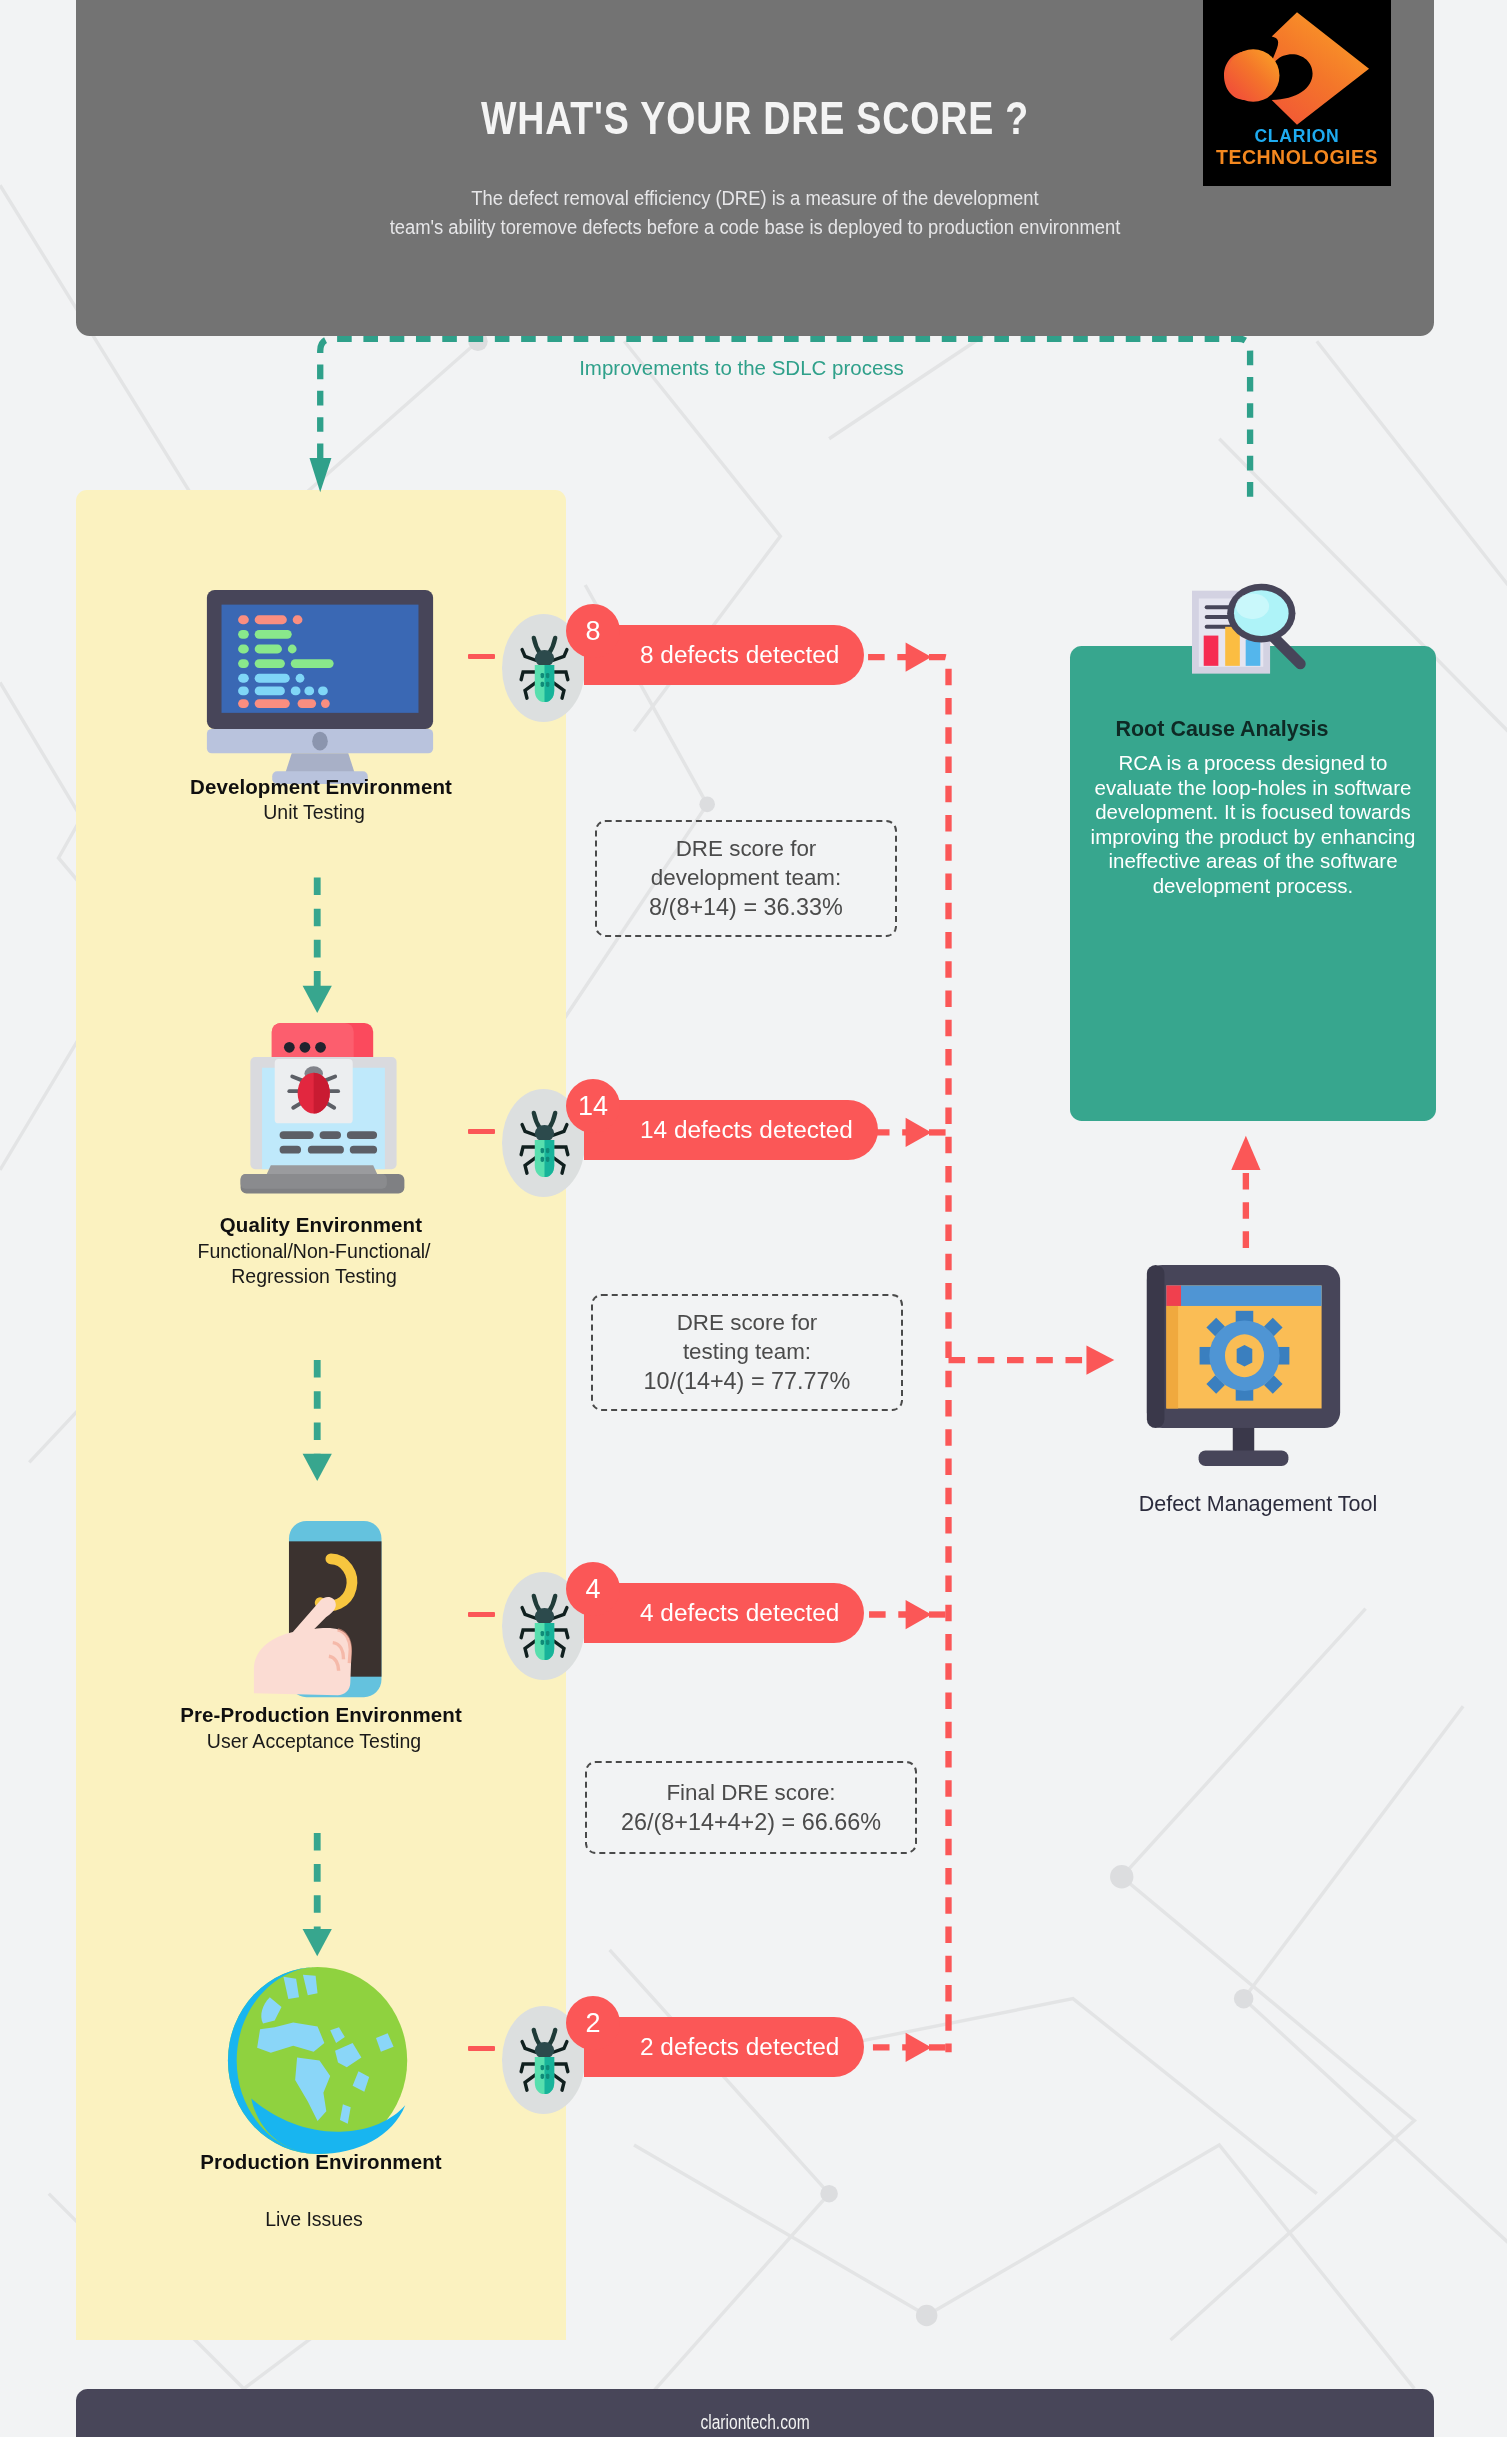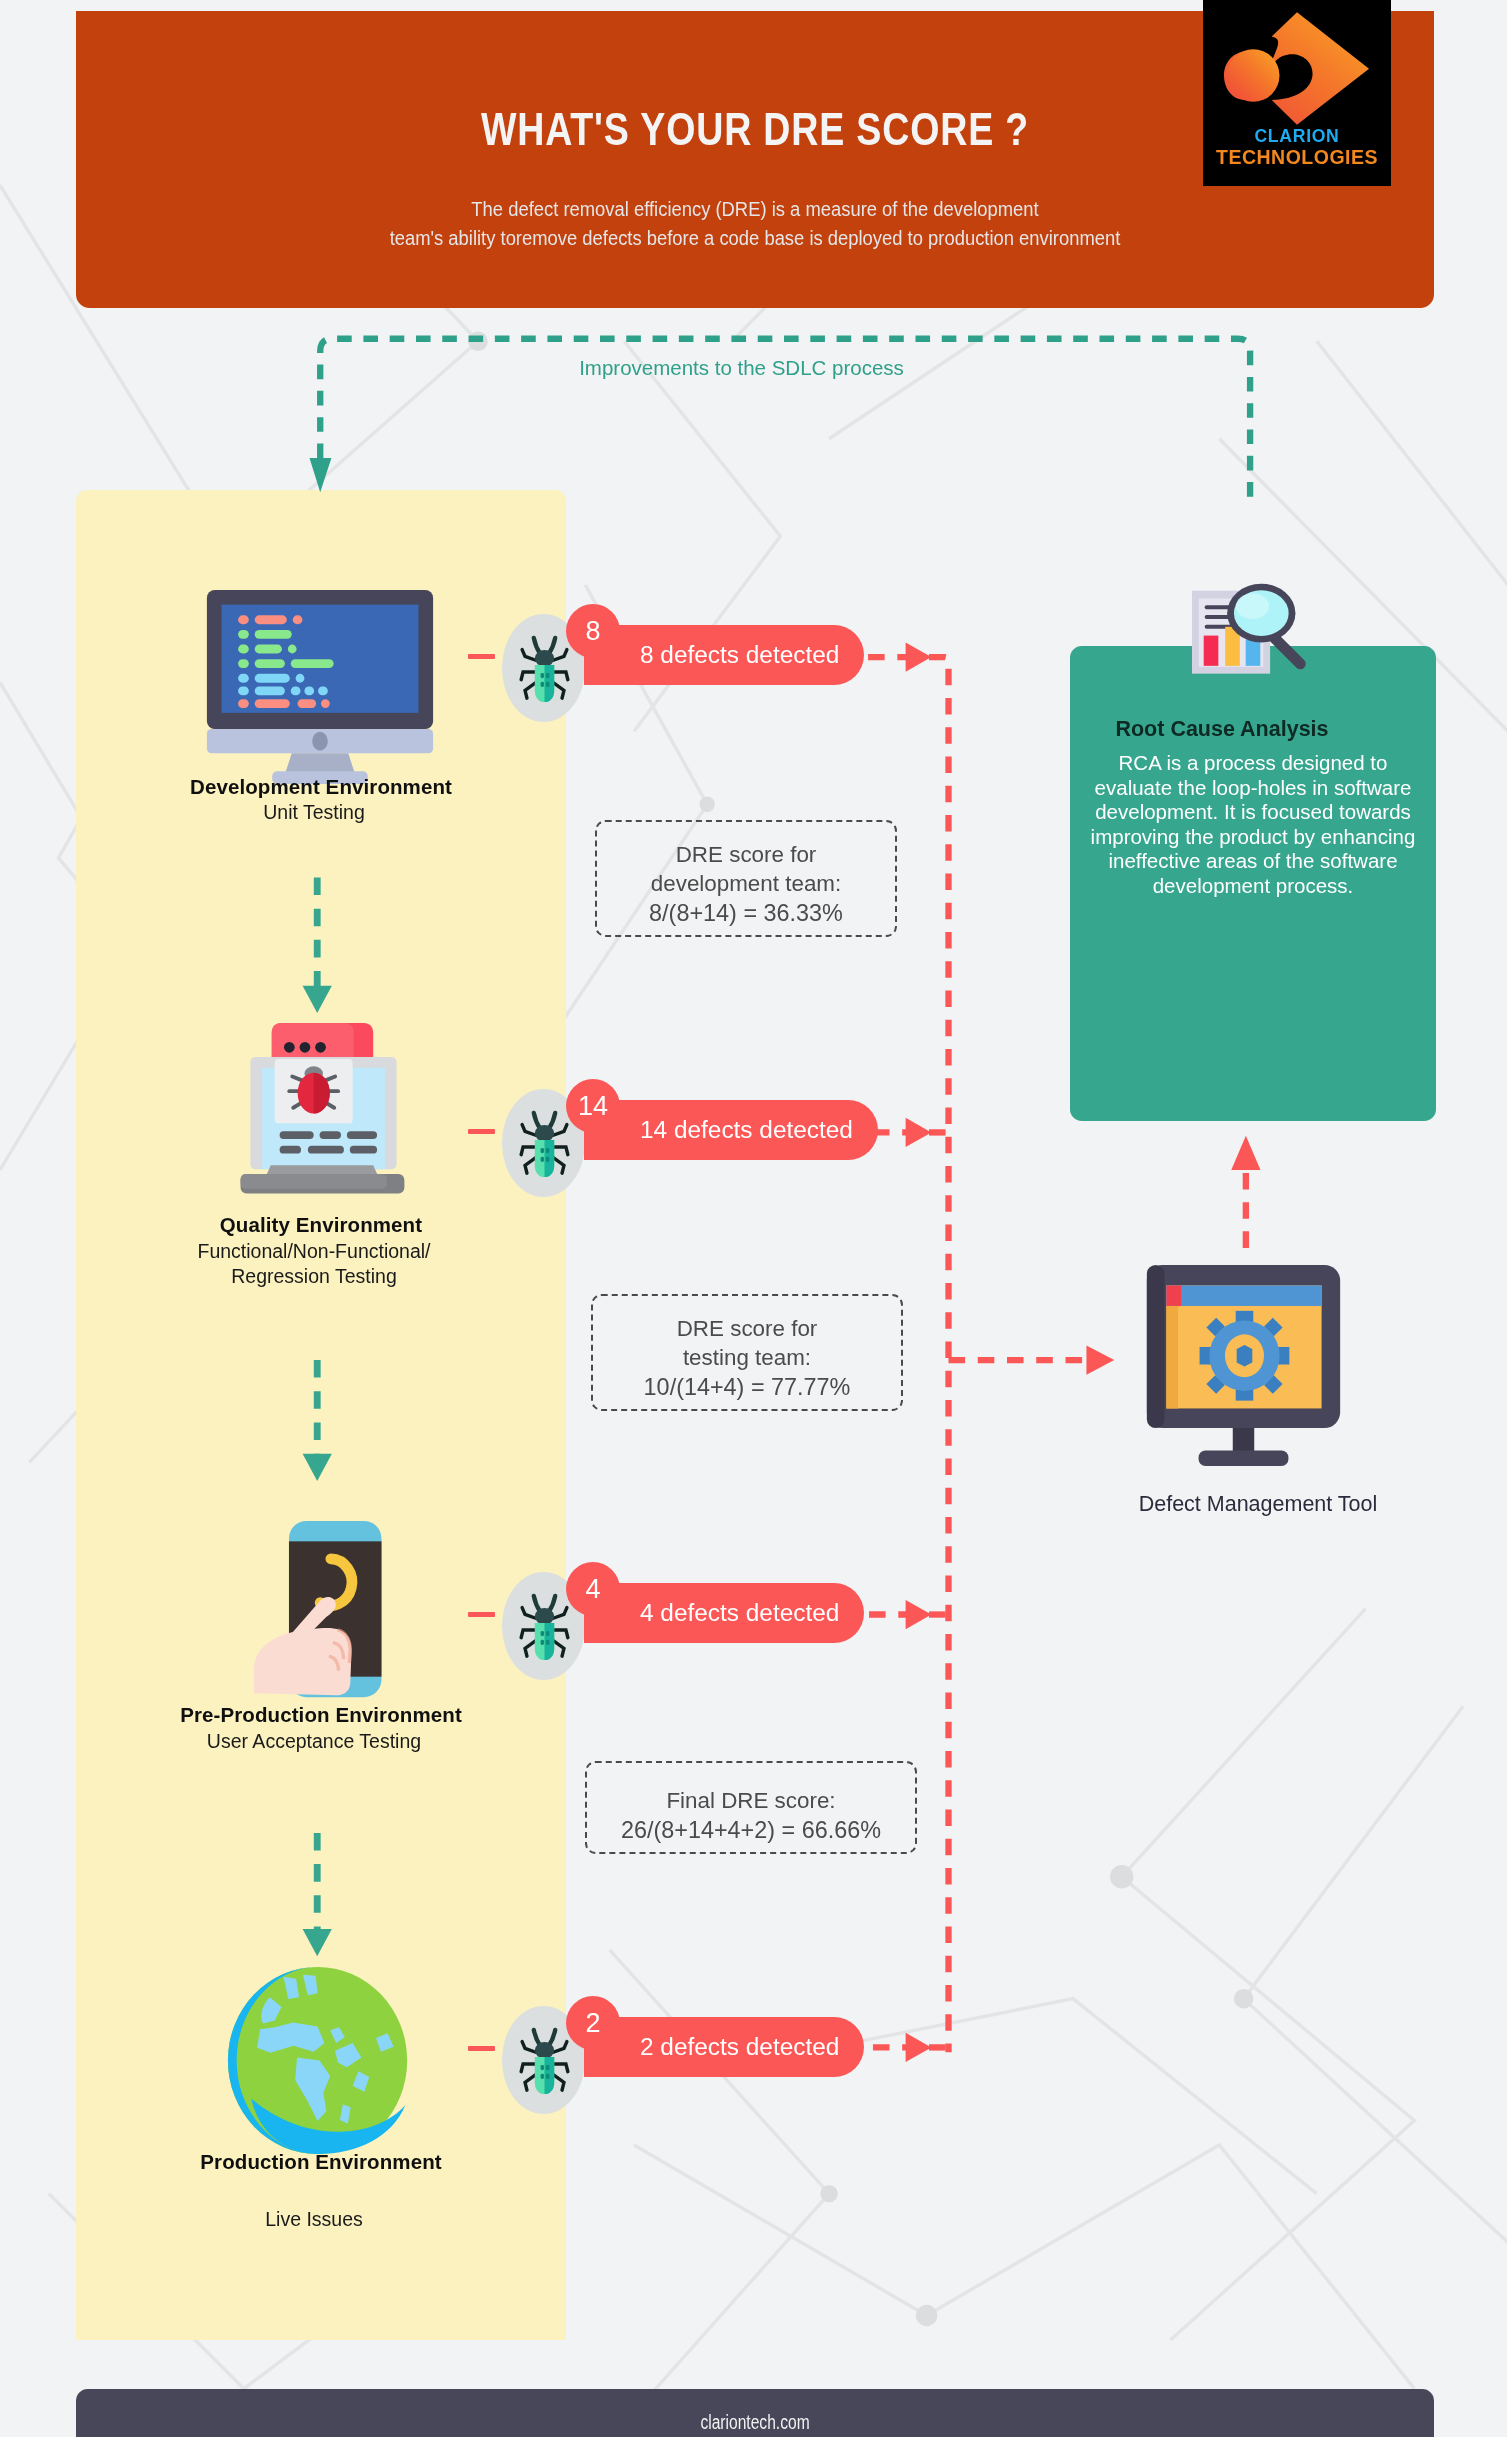--- a/index.html
+++ b/index.html
@@ -7,22 +7,22 @@
   body {
     width:1508px; height:2453px; position:relative; overflow:hidden;
     font-family:"Liberation Sans", sans-serif;
     background:#f2f3f4;
   }
   
   #bg-net { position:absolute; inset:0; width:1508px; height:2453px; z-index:0; }
 
   
   .header {
-    position:absolute; left:76px; top:11px; width:1358px; height:297px;
-    background:#c2410c; border-radius:0 0 13.7px 13.7px; z-index:5;
+    position:absolute; left:76px; top:0; width:1358px; height:336px;
+    background:#737373; border-radius:0 0 13.7px 13.7px; z-index:5;
   }
   .header-title {
     position:absolute; left:0; right:0; top:90px; text-align:center;
     color:#f4f4f4; font-size:47px; font-weight:bold; letter-spacing:1px;
     font-family:"Liberation Sans Narrow","Liberation Sans",sans-serif;
     transform:scaleX(0.80); transform-origin:center;
   }
   .header-sub {
     position:absolute; left:0; right:0; top:184px; text-align:center;
     color:#e6e6e8; font-size:20px; line-height:1.45;
@@ -95,21 +95,21 @@
     background:#fb5757; border-radius:0 30px 30px 0;
     display:flex; align-items:center; padding-left:56px; padding-right:25px;
     color:#fff; font-size:24.4px; white-space:nowrap;
     font-family:"Liberation Sans Narrow","Liberation Sans",sans-serif;
   }
 
   
   .score-box {
     position:absolute; z-index:7;
     border:2.4px dashed #4a4a4a; border-radius:10.7px;
-    display:flex; flex-direction:column; align-items:center; justify-content:flex-end;
+    display:flex; flex-direction:column; align-items:center; justify-content:center;
     color:#4b4b4b; text-align:center; line-height:1.3;
     font-family:"Liberation Sans Narrow","Liberation Sans",sans-serif;
     padding:6.8px 9.8px;
   }
   .score-box .ttl { font-size:22.4px; }
   .score-box .val { font-size:23.4px; }
 
   
   #red-routes { position:absolute; left:0; top:0; width:1508px; height:2453px; z-index:6; }
 

